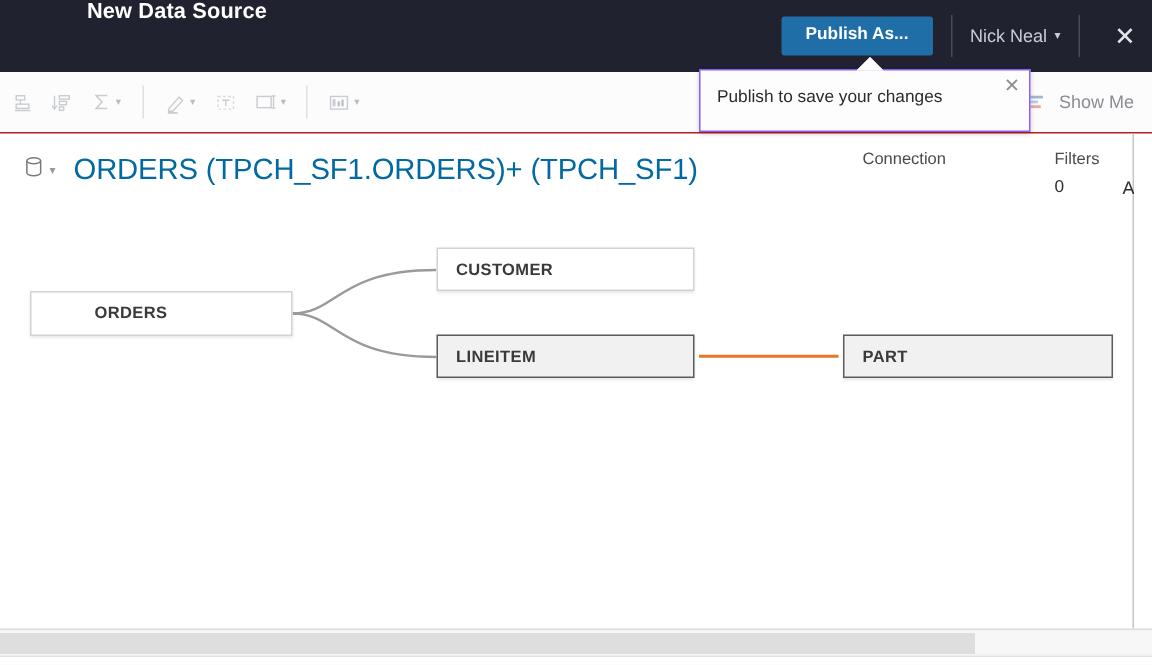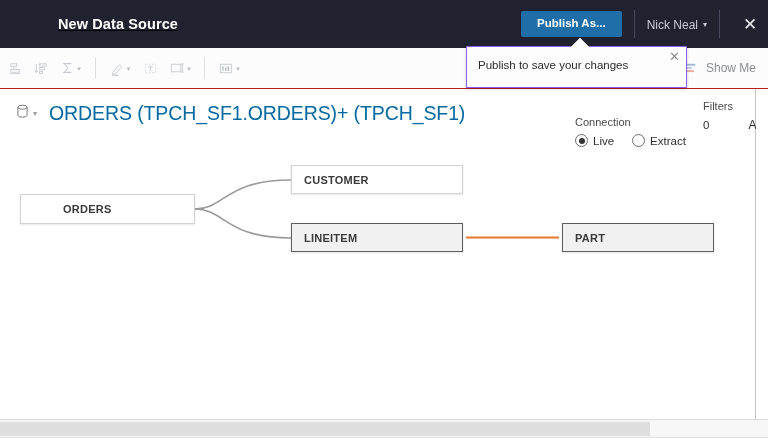--- a/index.html
+++ b/index.html
@@ -14,21 +14,21 @@
     position: relative;
     width: 768px; height: 443px;
     background: #ffffff;
   }
 
   
   .titlebar {
     position: absolute; left: 0; top: 0;
     width: 768px; height: 48px;
     background: #20232f;
-    display: flex; align-items: center; text-decoration: underline;
+    display: flex; 
   }
   .app-title {
     color: #ffffff;
     font-size: 14.5px;
     font-weight: bold;
     margin-left: 58px;
     letter-spacing: 0.1px;
     white-space: nowrap;
   }
   .titlebar-right {
@@ -156,21 +156,21 @@
     display: flex; align-items: center;
   }
   .db-icon { margin-right: 4px; }
   .db-caret { color: #9a9a9a; font-size: 8px; margin-right: 12px; }
   .ds-title {
     font-size: 19.5px; color: #0369a1; white-space: nowrap;
     letter-spacing: -0.1px;
   }
 
   .conn-block {
-    position: absolute; left: 575px; top: 27px;
+    position: absolute; left: 575px; top: 11px;
     font-size: 11px; color: #3d3d3d;
   }
   .conn-label { color: #4a4a4a; font-size: 11px; }
   .conn-row { display: flex; align-items: center; margin-top: 6px; }
   .radio {
     width: 11px; height: 11px; border-radius: 50%;
     border: 1px solid #6d6d6d; background: #fff;
     display: inline-block; position: relative; margin-right: 5px;
     flex: 0 0 auto;
   }
@@ -203,21 +203,21 @@
     background: #f1f1f1;
     border: 1px solid #5c5c5c;
   }
   .node-label {
     font-size: 11px; font-weight: bold; color: #3a3a3a;
     margin-left: 12px; letter-spacing: 0.25px; white-space: nowrap;
   }
   #node-orders   { left: 20px;  top: 105px; width: 175px; height: 30px; padding-left: 30px; }
   #node-customer { left: 291px; top: 76px;  width: 172px; height: 29px; }
   #node-lineitem { left: 291px; top: 134px; width: 172px; height: 29px; }
-  #node-part     { left: 562px; top: 134px; width: 152px; height: 29px; }
+  #node-part     { left: 562px; top: 134px; width: 180px; height: 29px; }
 
   .links { position: absolute; left: 0; top: 0; width: 755px; height: 330px; }
 
   
   .hscroll-area {
     position: absolute; left: 0; top: 419px;
     width: 768px; height: 24px;
     background: #f4f4f4;
     border-top: 1px solid #dcdcdc;
   }
@@ -352,26 +352,20 @@
           <ellipse cx="6.5" cy="3.2" rx="4.6" ry="2" fill="none" stroke="#7a7a7a" stroke-width="1"></ellipse>
           <path d="M1.9 3.2 L1.9 11.2 A4.6 2 0 0 0 11.1 11.2 L11.1 3.2" fill="none" stroke="#7a7a7a" stroke-width="1"></path>
         </svg>
       </span>
       <span class="db-caret">▾</span>
       <span class="ds-title">ORDERS (TPCH_SF1.ORDERS)+ (TPCH_SF1)</span>
     </div>
 
     <div class="conn-block">
       <div class="conn-label">Connection</div>
-      <div class="conn-row">
-        <span class="radio on"></span>
-        <span class="radio-txt">Live</span>
-        <span class="radio"></span>
-        <span class="radio-txt">Extract</span>
-      </div>
     </div>
 
     <div class="filters-block">
       <div class="conn-label">Filters</div>
       <div class="filters-row">
         <span class="filters-count">0</span>
         <span class="filters-add">Add</span>
       </div>
     </div>
 

